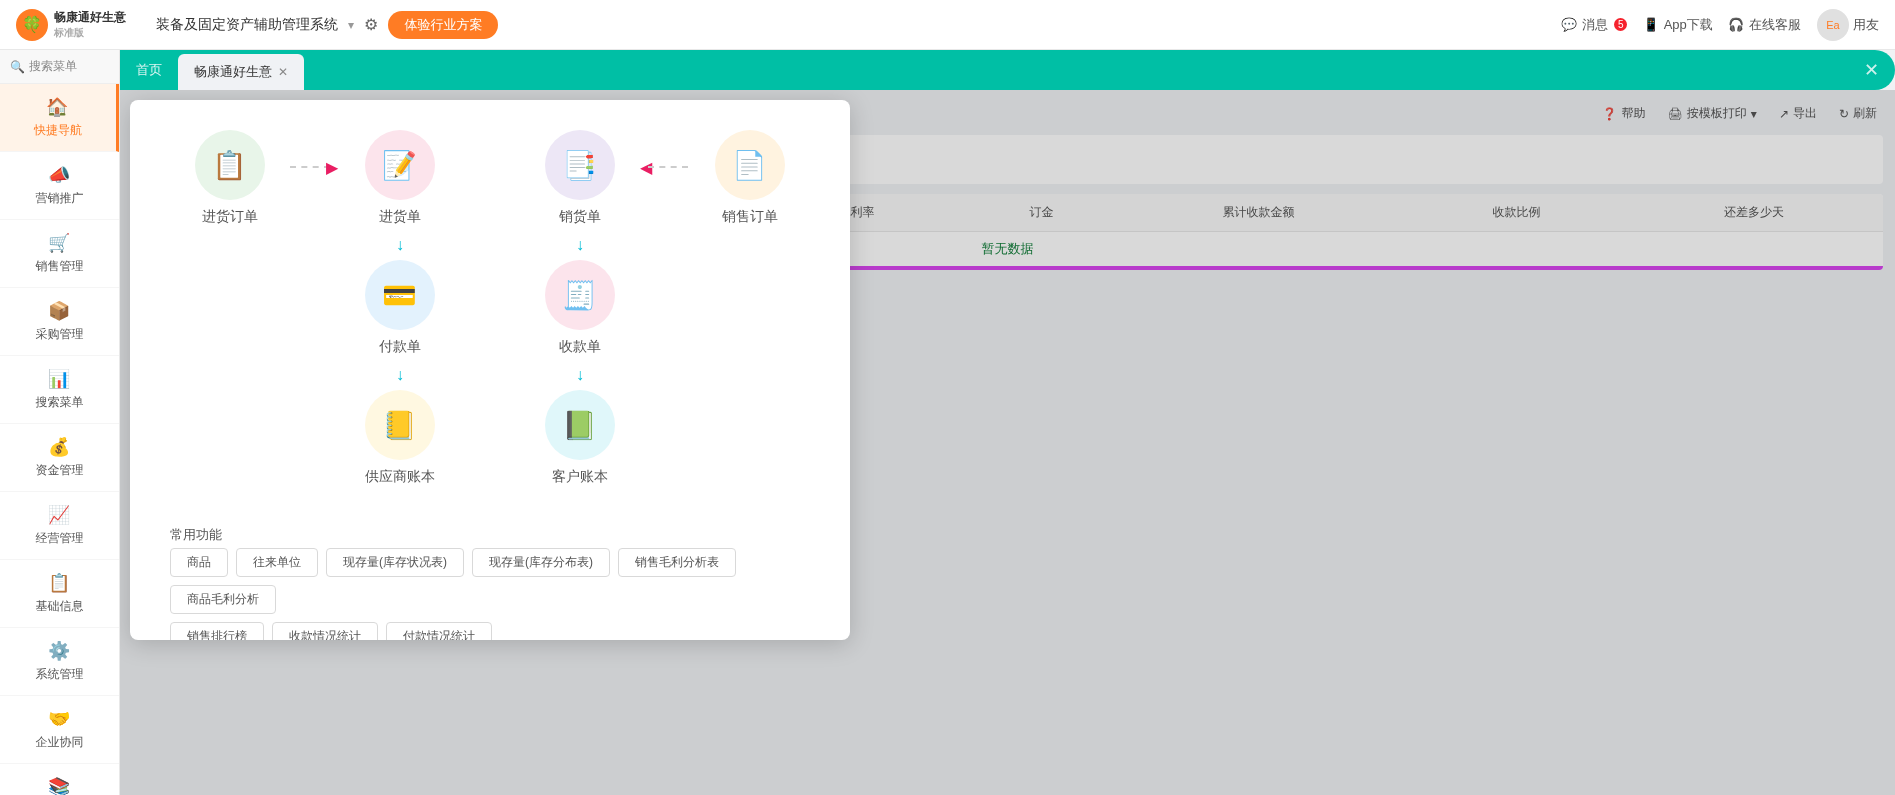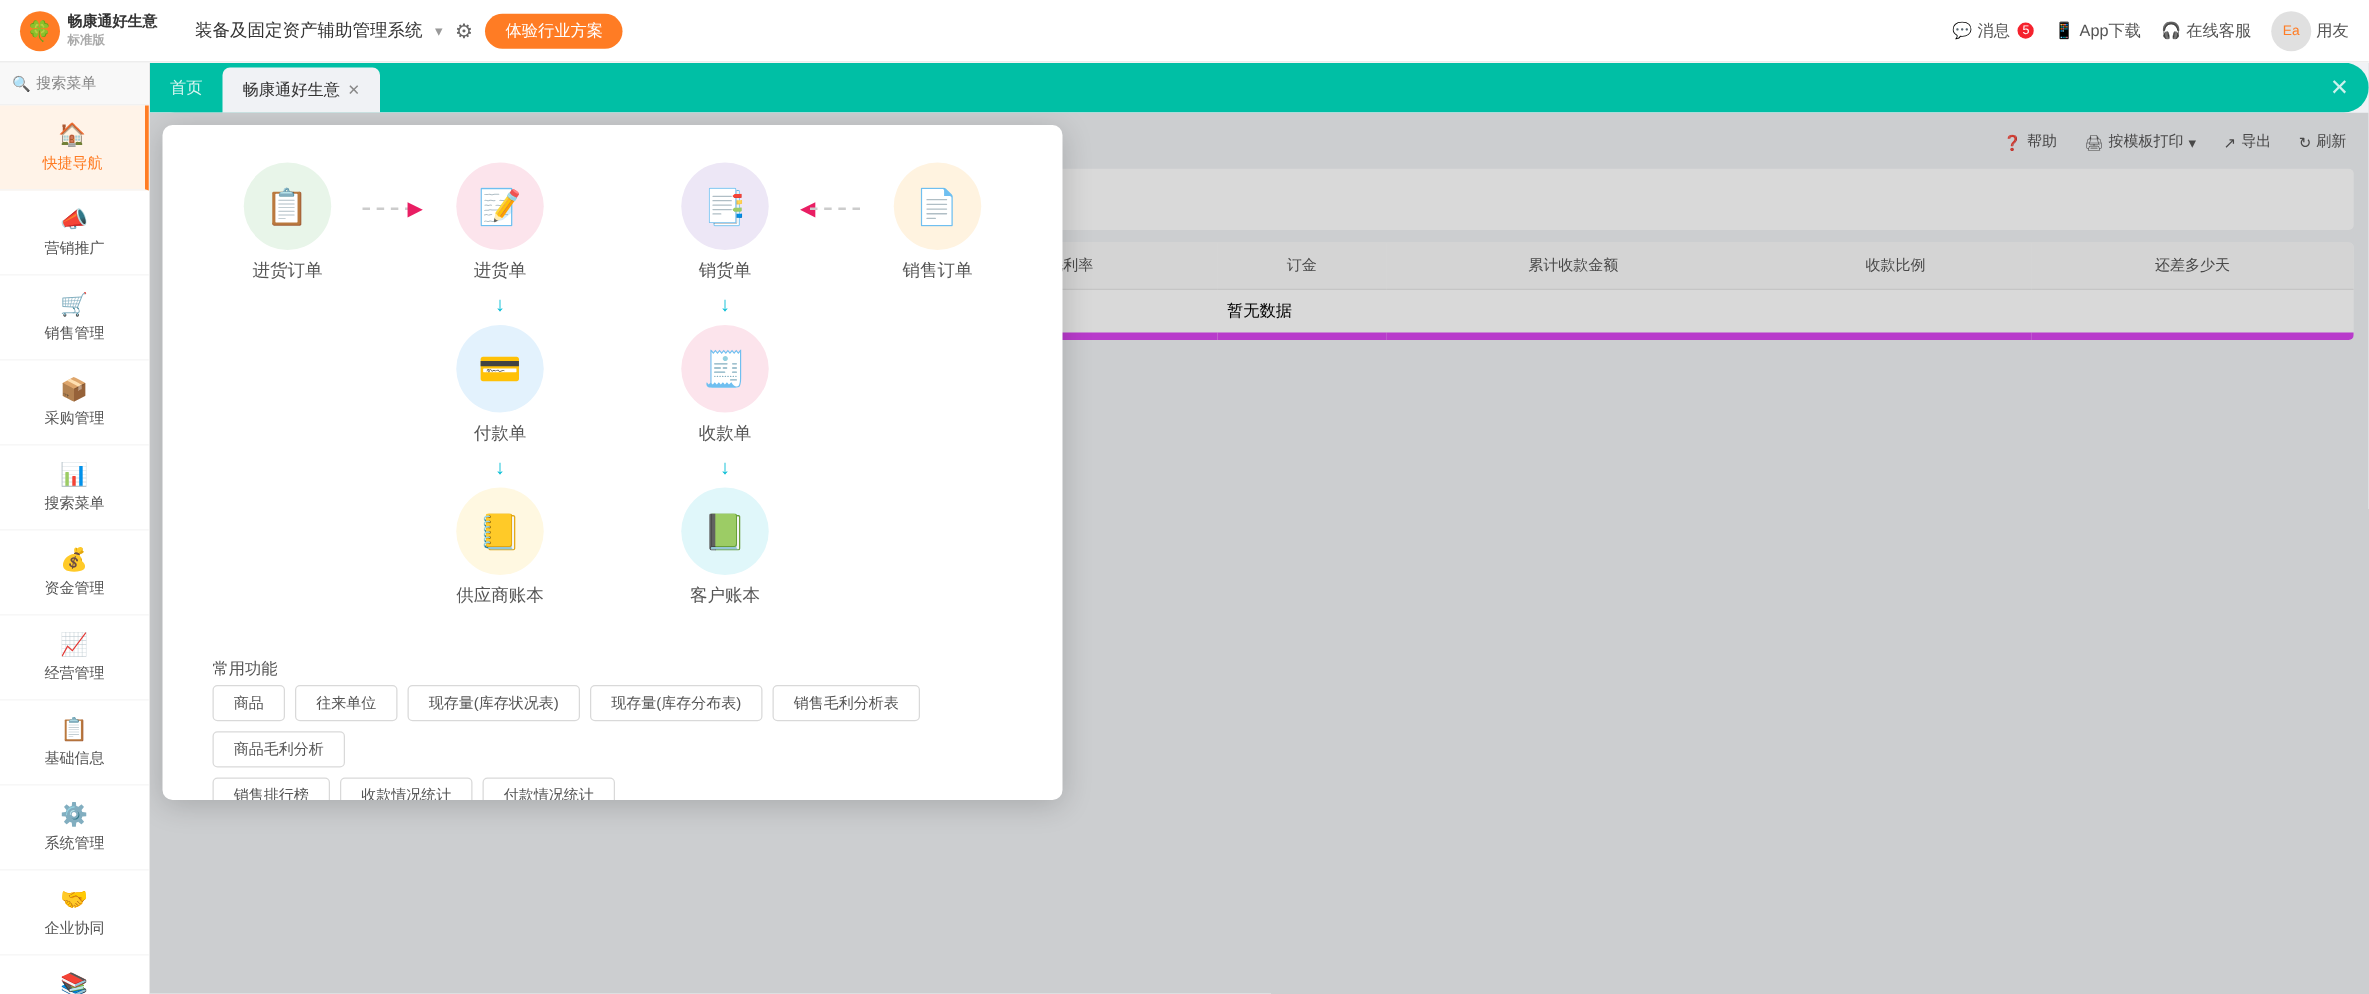--- a/index.html
+++ b/index.html
@@ -256,24 +256,24 @@
     .data-table th {
       background: #fafafa;
       border-bottom: 1px solid #e8e8e8;
       padding: 10px 8px;
       text-align: center;
       color: #555;
       font-weight: 500;
       white-space: nowrap;
     }
     .data-table td {
-      border-bottom: 6px solid #d946ef;
+      border-bottom: 4px solid #d946ef;
       padding: 8px;
       text-align: center;
-      color: #000000;
+      color: #15803d;
     }
     .no-data {
       text-align: center;
       padding: 60px;
       color: #aaa;
       font-size: 13px;
     }
 
     
     .modal-overlay {

